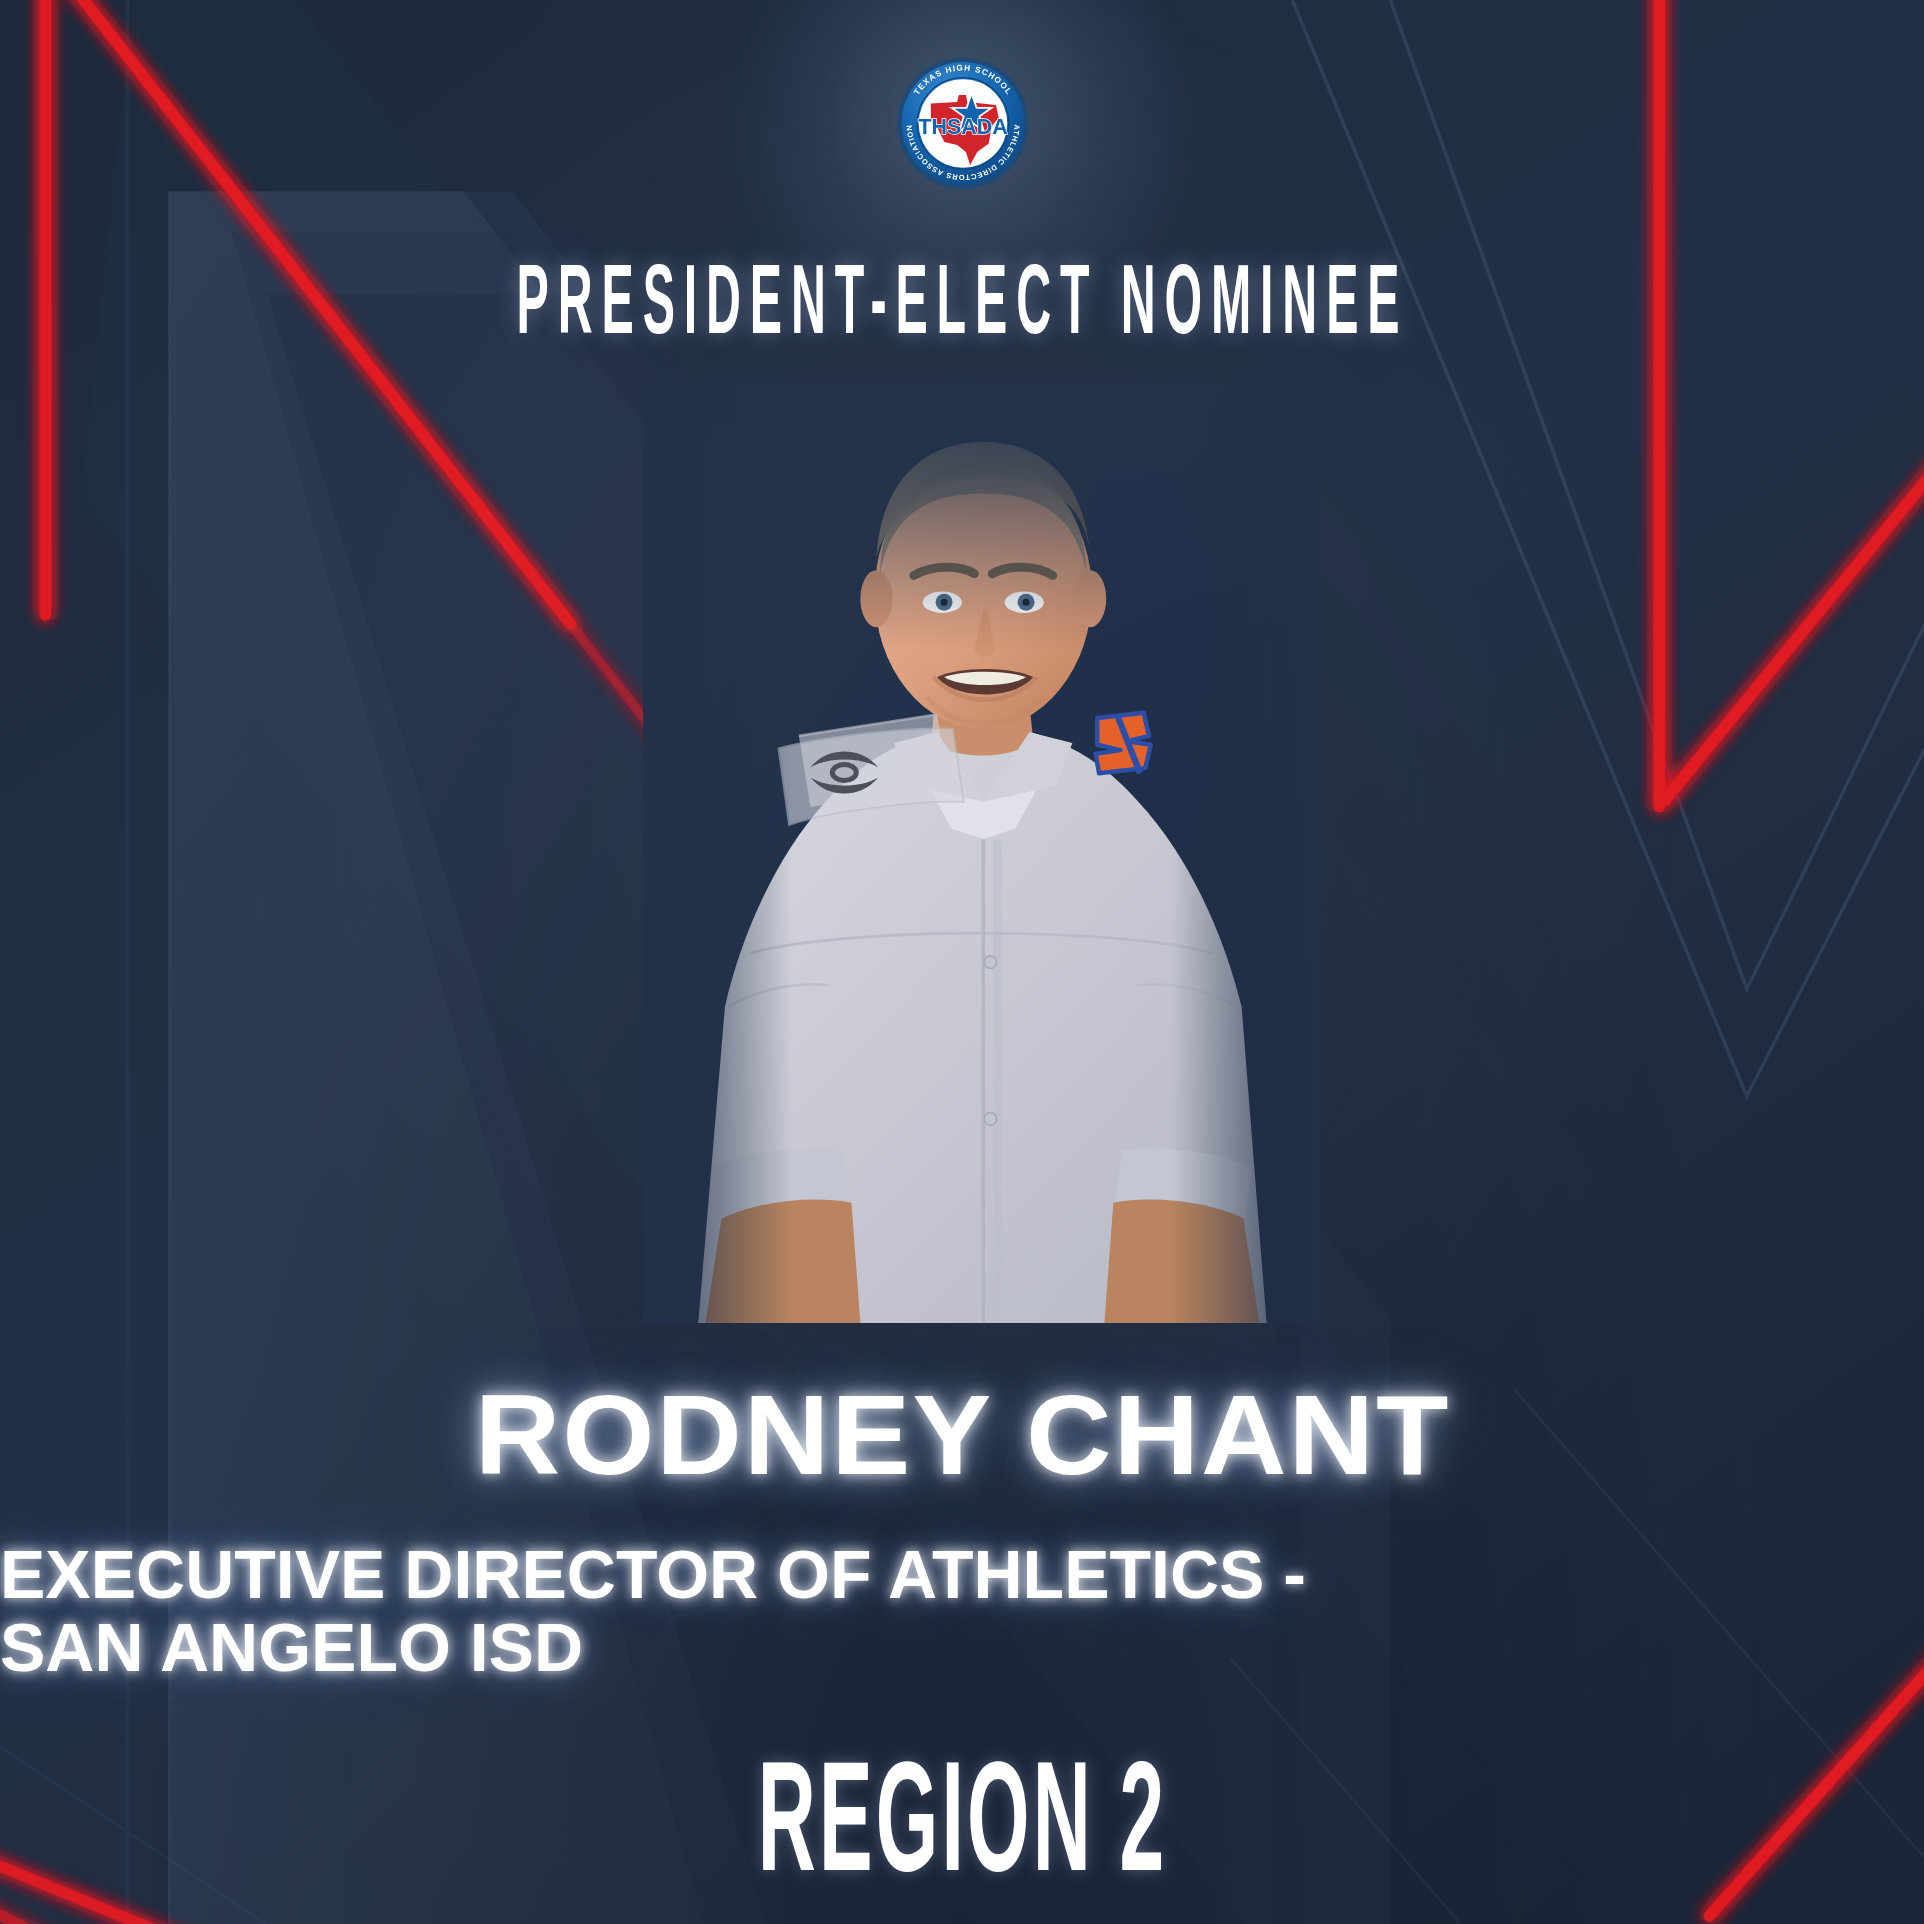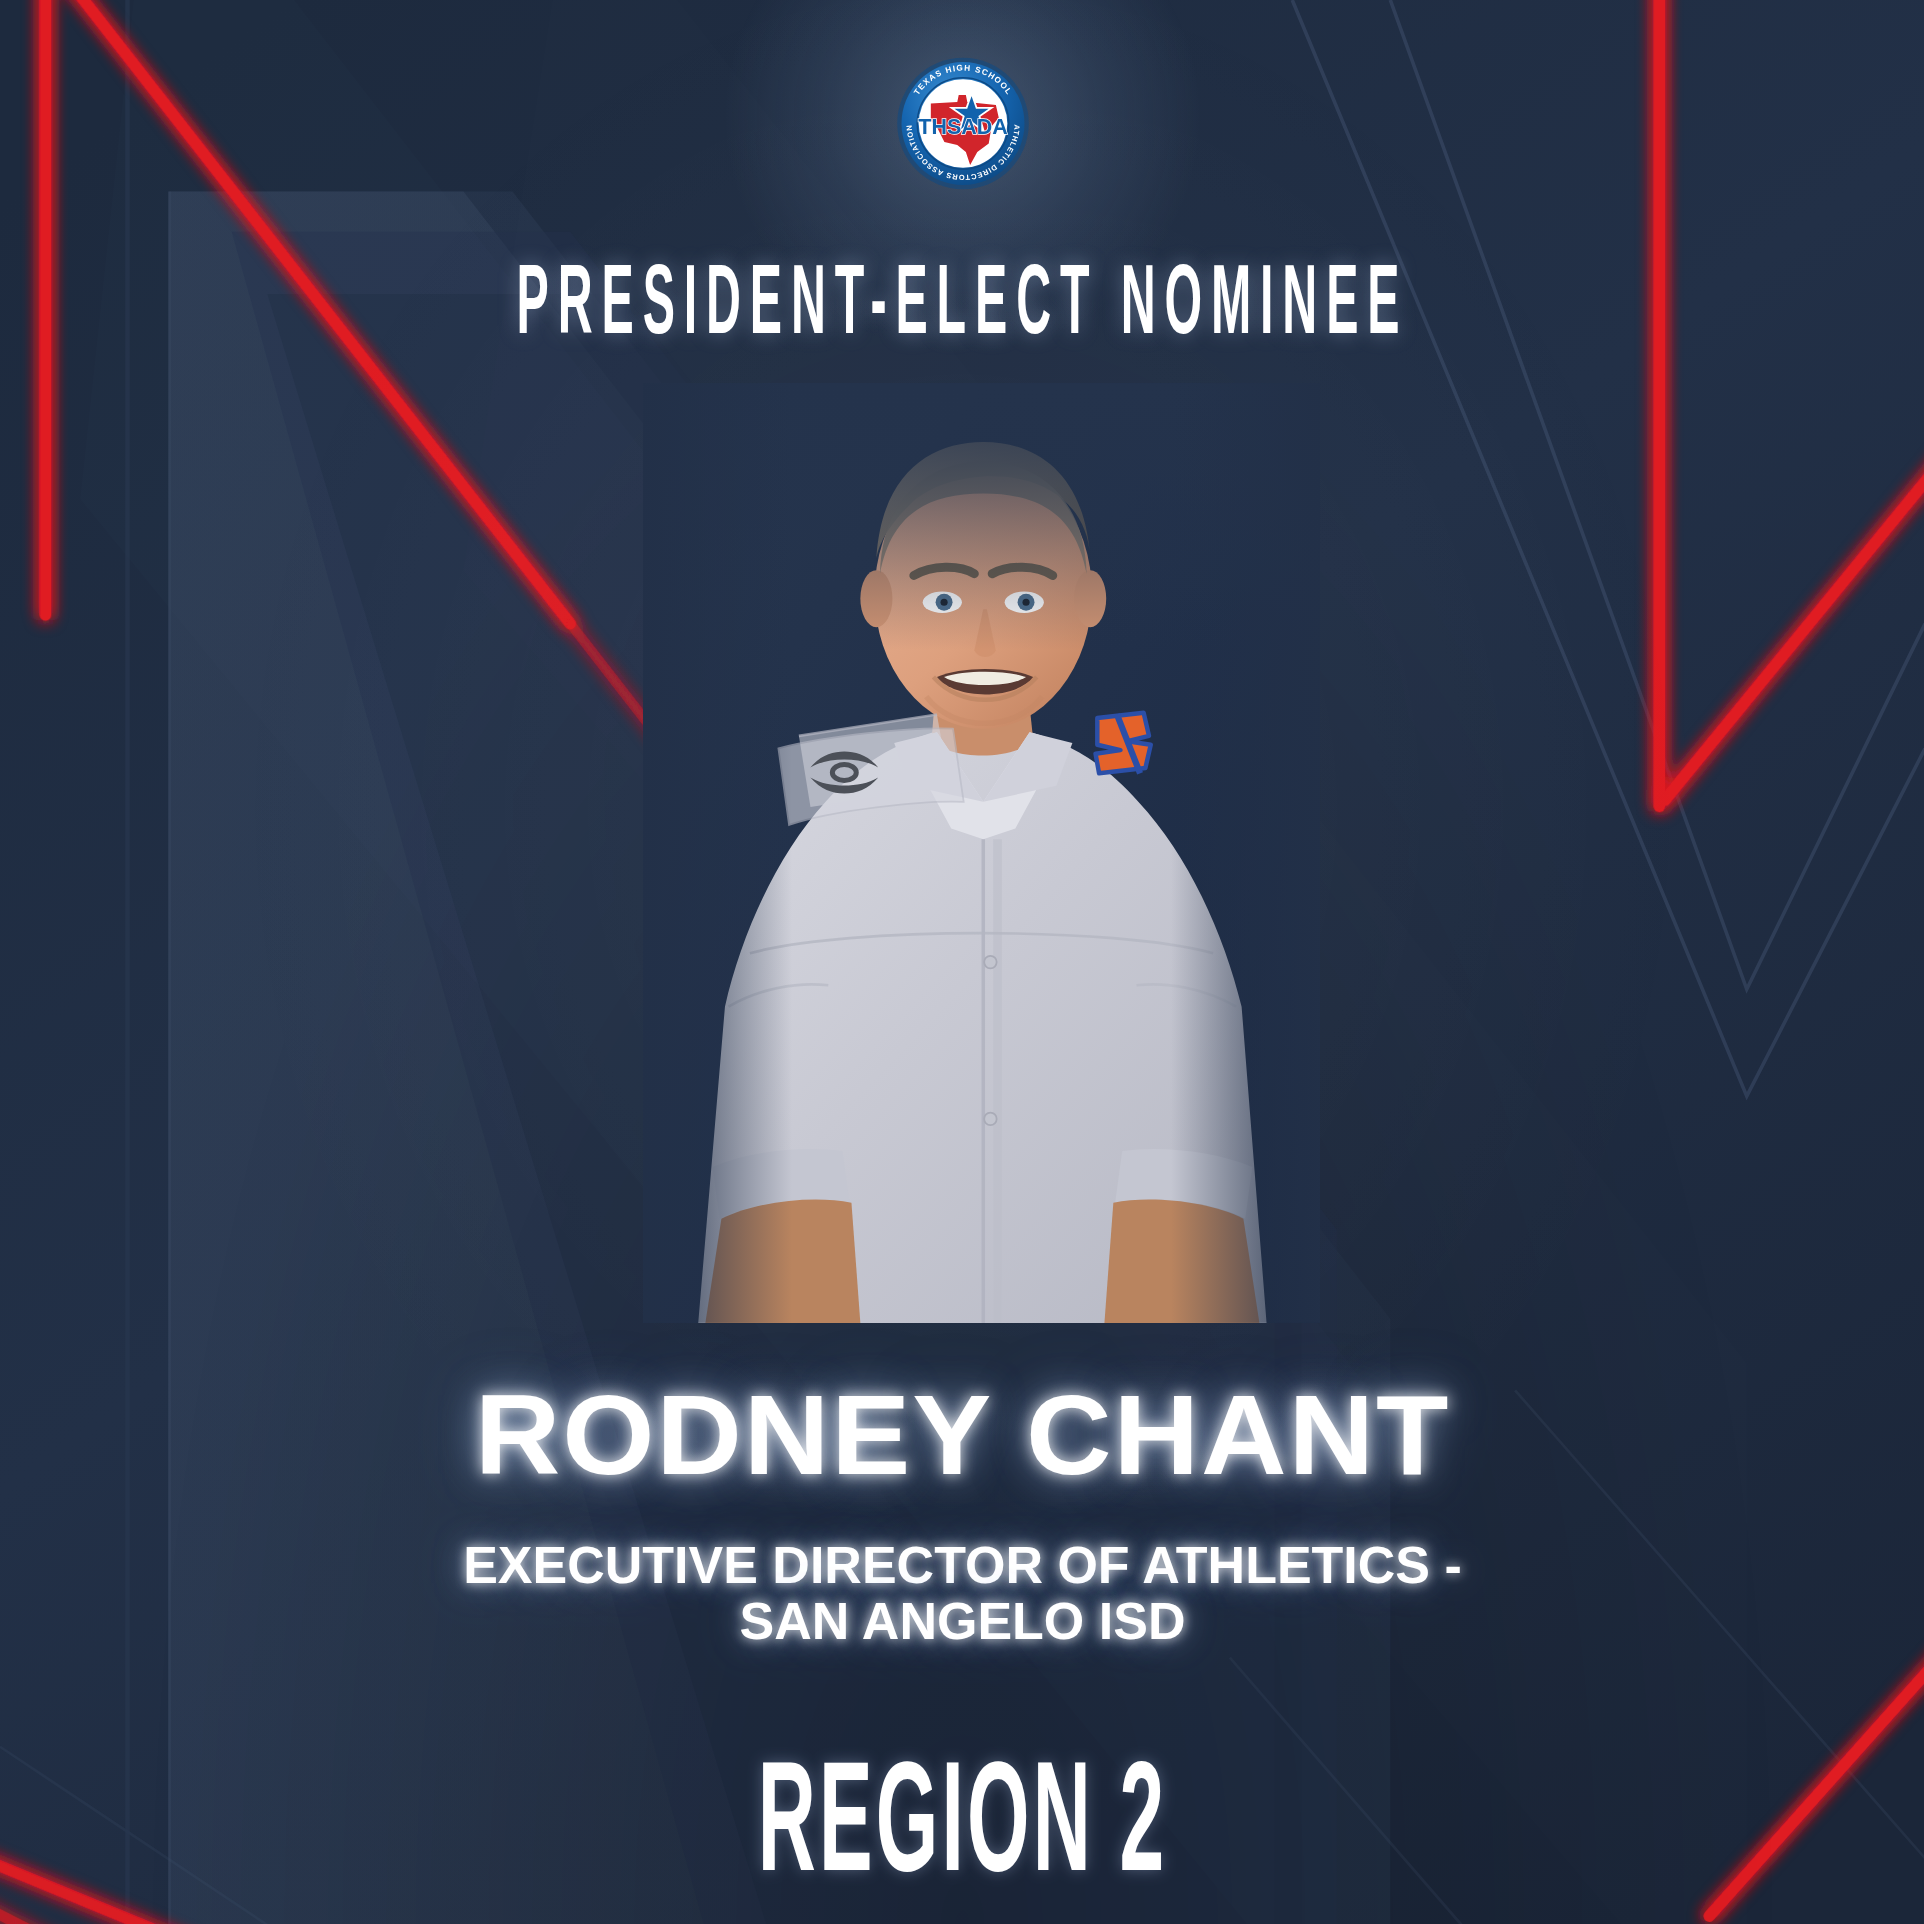--- a/index.html
+++ b/index.html
@@ -71,23 +71,23 @@
     font-size:114px;
     font-weight:700;
     letter-spacing:1.8px;
     line-height:1;
     transform:scaleX(1.04);
     text-shadow:0 0 14.3px rgba(255,255,255,.85), 0 0 36px rgba(190,215,255,.55), 0 0 64px rgba(140,175,230,.35);
     white-space:nowrap;
   }
   .role{
     position:absolute; left:0; right:0; top:1538px;
-    text-align:center;
+    text-align:left;
     color:#ffffff;
-    font-size:52px;
+    font-size:68px;
     font-weight:700;
     letter-spacing:0px;
     line-height:1.07;
     transform:scaleX(1.0);
     text-shadow:0 0 11.6px rgba(255,255,255,.85), 0 0 30px rgba(190,215,255,.5), 0 0 53px rgba(140,175,230,.3);
   }
   .role .l2{ display:block; }
   .region{
     position:absolute; left:0; right:0; top:1739px;
     text-align:center;

